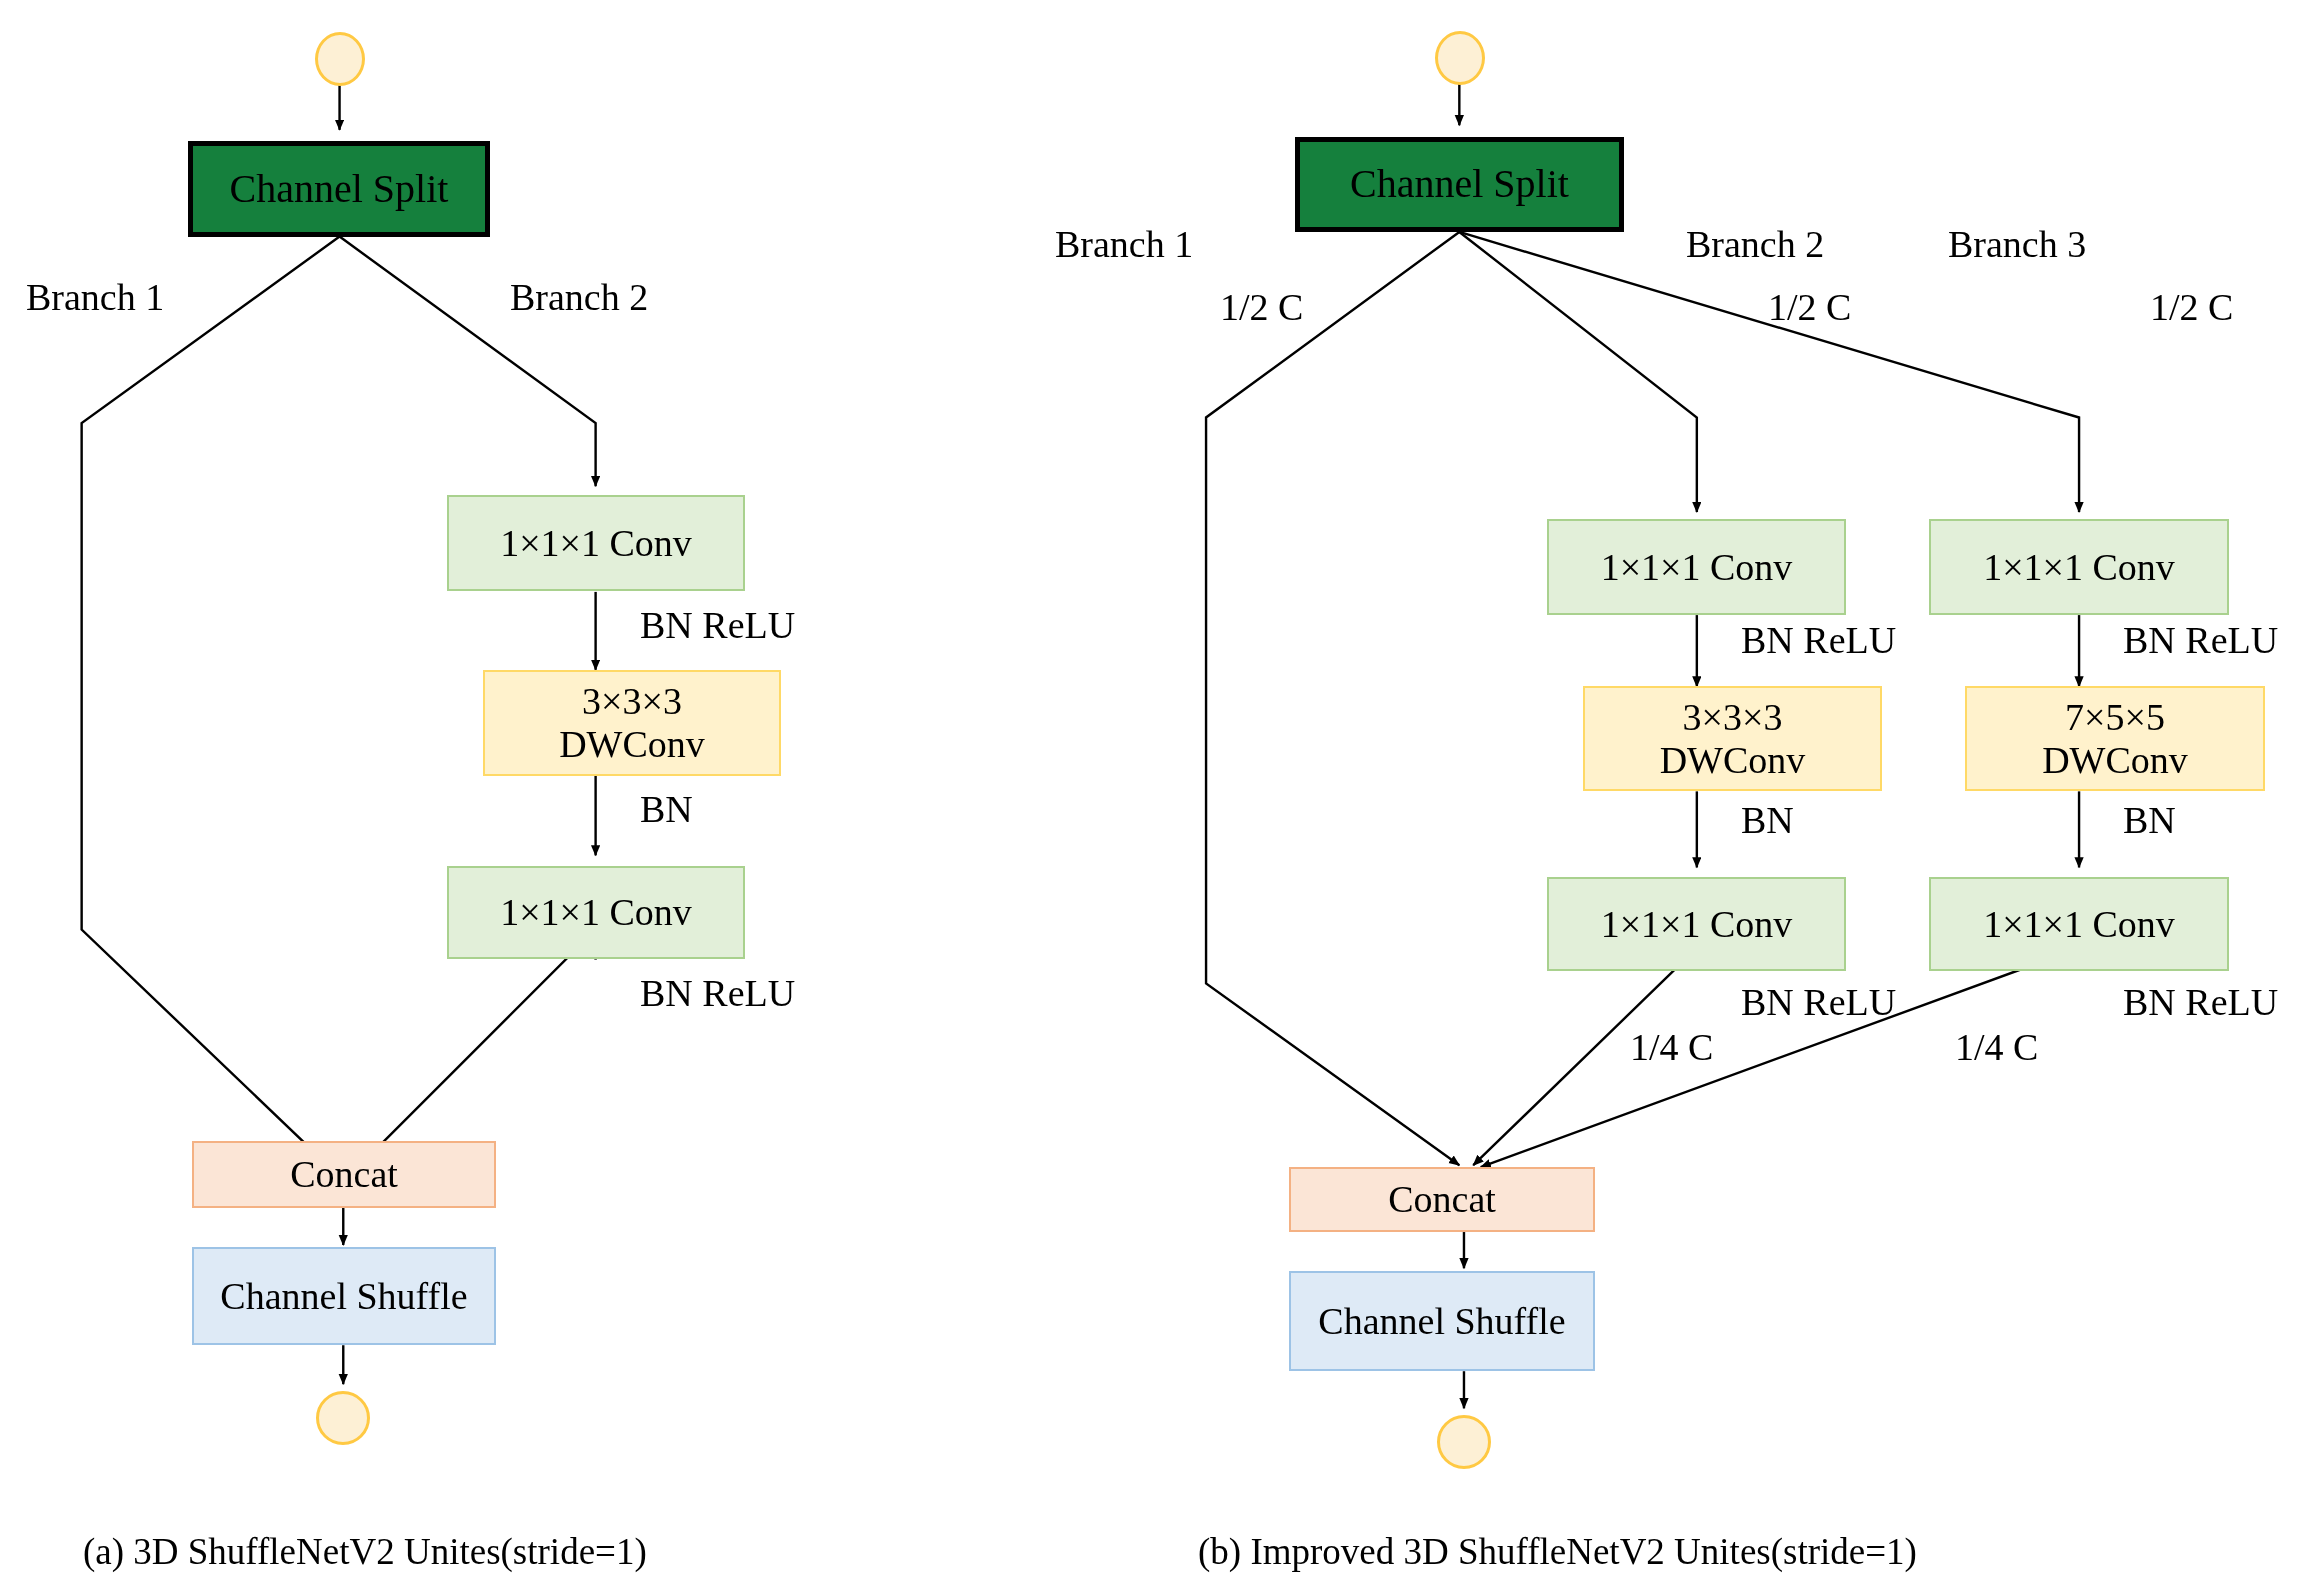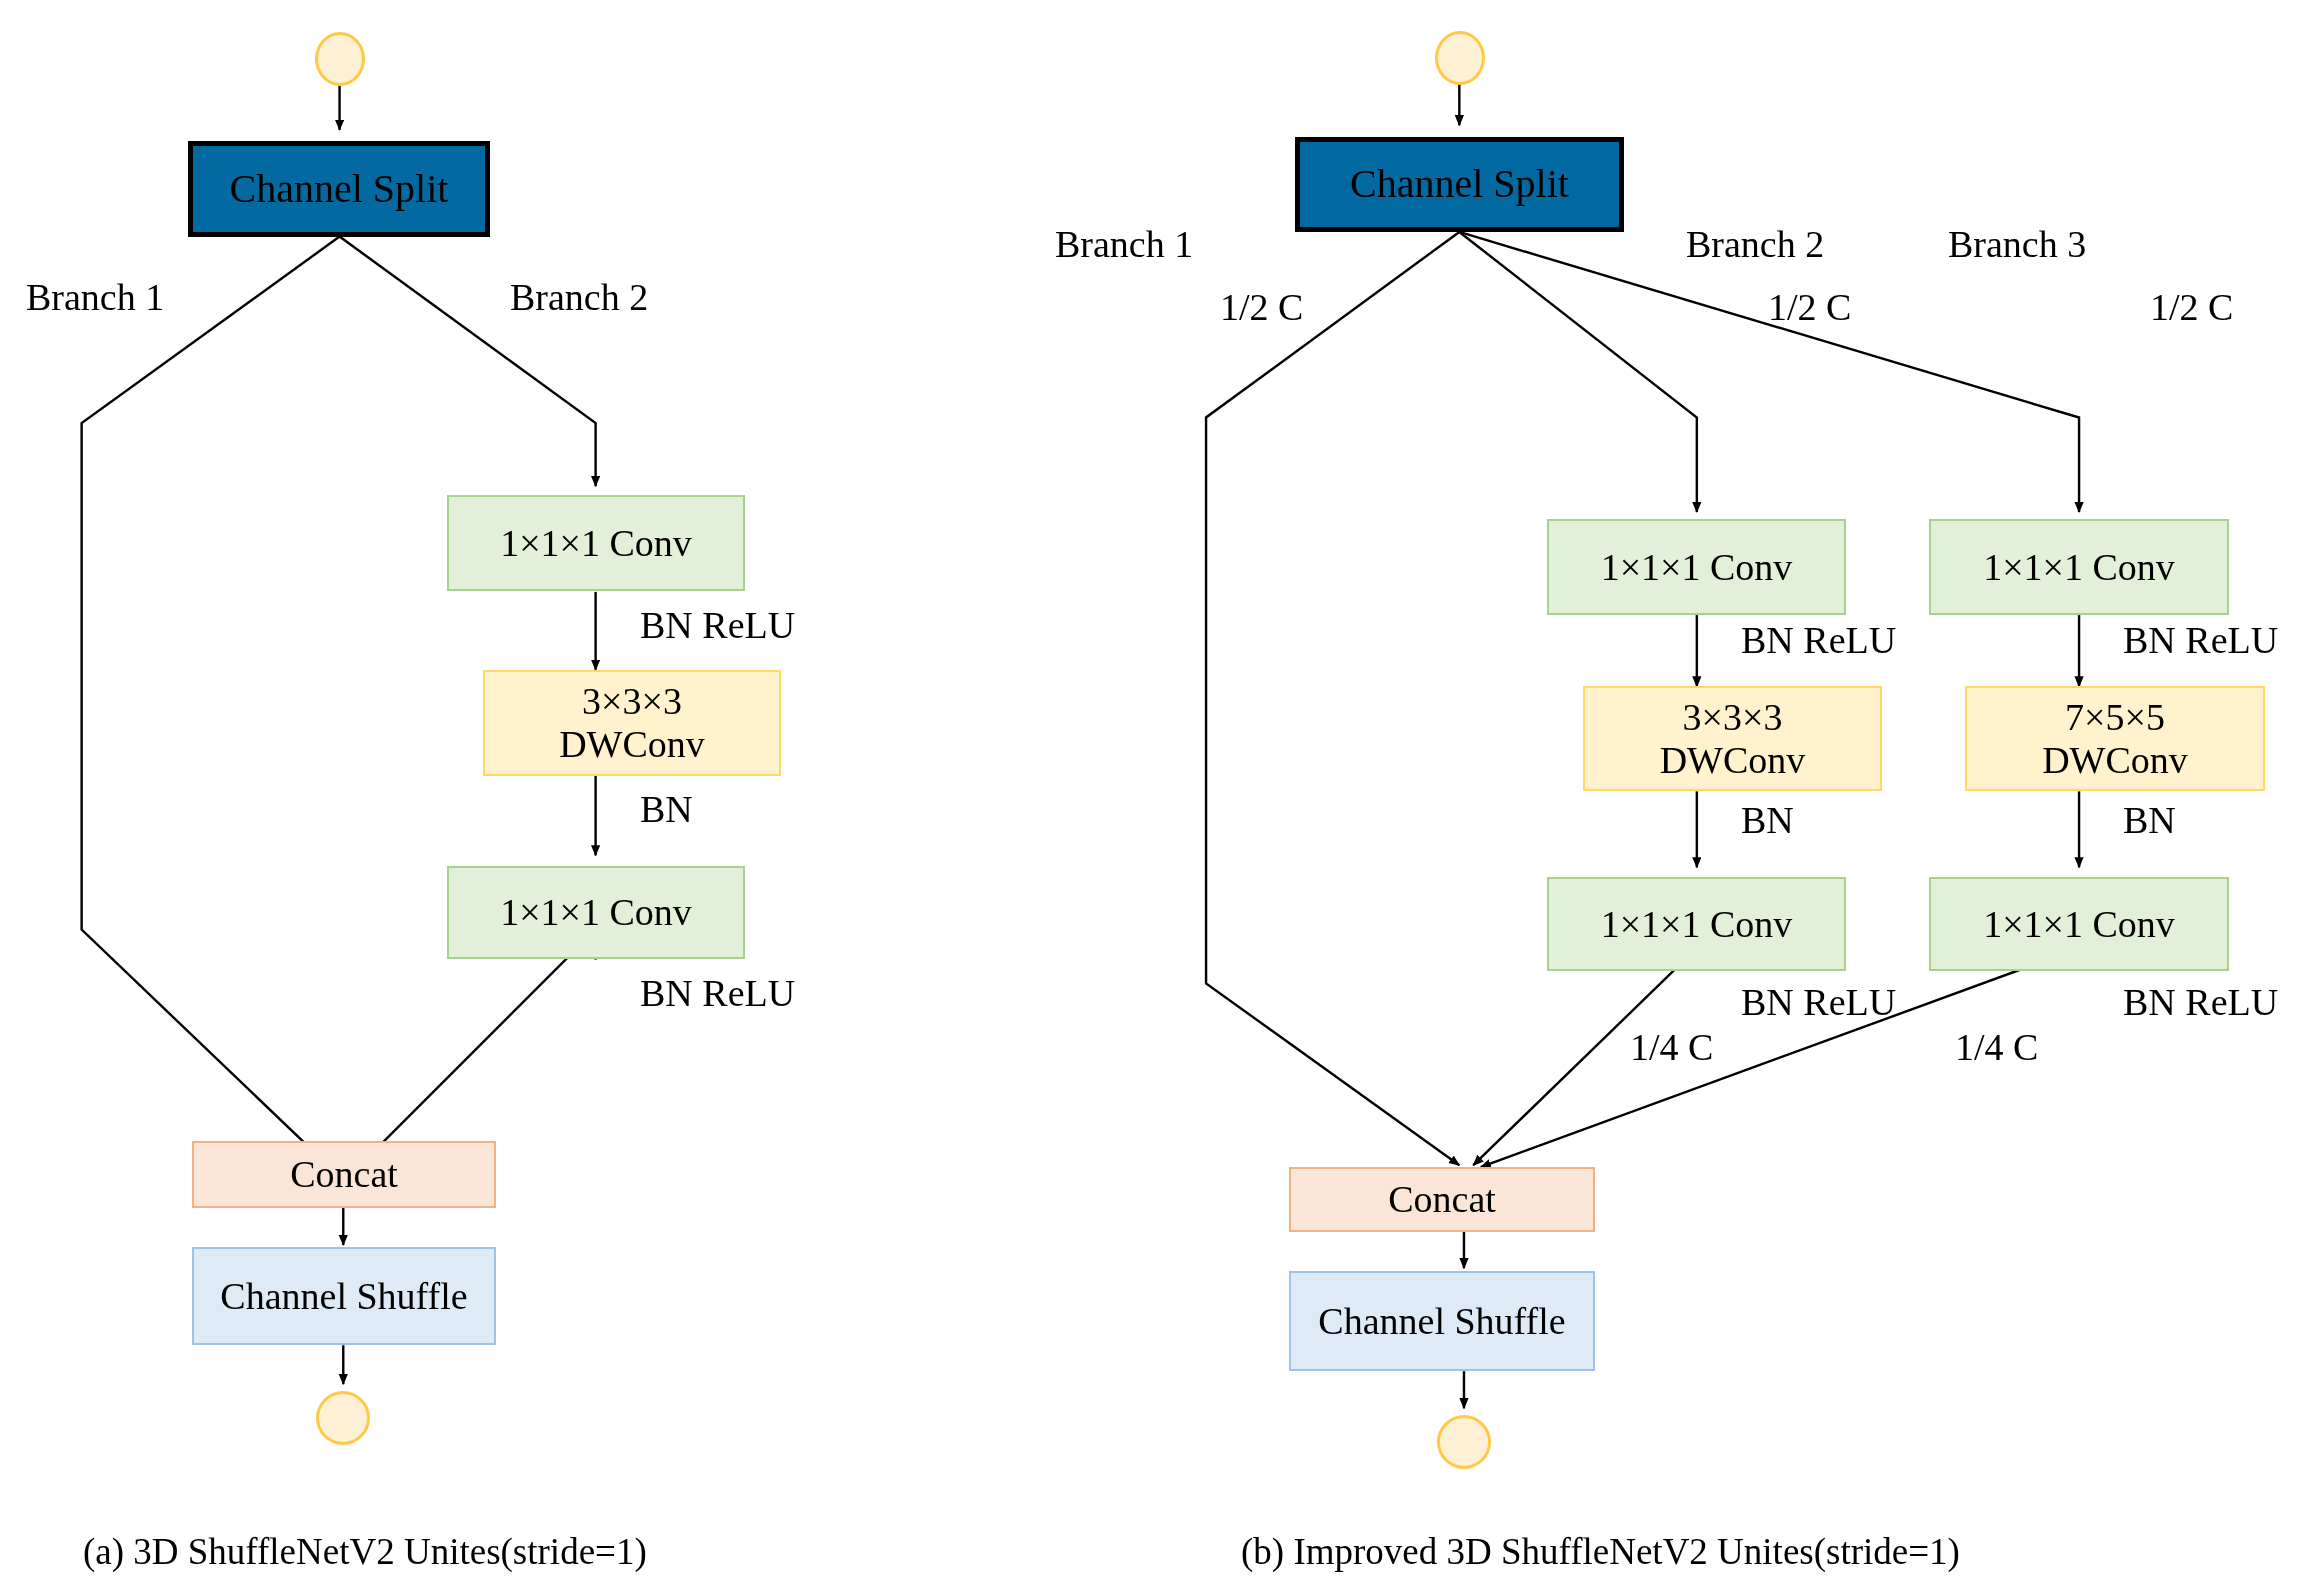--- a/index.html
+++ b/index.html
@@ -1,21 +1,21 @@
 <!DOCTYPE html>
 <html style="font-size:15px"><head>
 <meta charset="utf-8">
 <style>
   html,body{margin:0;padding:0;background:#ffffff;}
   body{width:2311px;height:1592px;font-family:"Liberation Serif",serif;color:#000;}
   #stage{position:relative;width:2311px;height:1592px;overflow:hidden;background:#fff;}
   svg#wires{position:absolute;left:0;top:0;width:2311px;height:1592px;pointer-events:none;}
   .node{position:absolute;box-sizing:border-box;display:flex;align-items:center;justify-content:center;
         text-align:center;line-height:1.12;white-space:pre-line;}
-  .split{background:#0369a1;border:5.6px solid #000;font-size:40px;}
+  .split{background:#15803d;border:5.6px solid #000;font-size:40px;}
   .conv{background:#E2EFD9;border:2.8px solid #A9D18E;font-size:38px;}
   .dw{background:#FFF2CC;border:2.8px solid #FFD966;font-size:38px;margin-left:36px;}
   .concat{background:#FBE5D6;border:2.8px solid #F4B183;font-size:38px;}
   .shuffle{background:#DEEAF6;border:2.8px solid #9DC3E6;font-size:38px;}
   .term{border-radius:50%;background:#FDF0D5;border:3.7px solid #FFC943;}
   .lbl{position:absolute;font-size:38px;white-space:nowrap;line-height:1;}
   .caption{position:absolute;font-size:37px;white-space:nowrap;margin-left:20px;}
 </style>
 </head>
 <body>
@@ -118,16 +118,16 @@
 
   <div class="lbl" style="left:1630px;top:1028px;">1/4 C</div>
   <div class="lbl" style="left:1955px;top:1028px;">1/4 C</div>
 
   <div class="node concat" style="left:1289px;top:1167px;width:306px;height:65px;">Concat</div>
 
   <div class="node shuffle" style="left:1289px;top:1271px;width:306px;height:100px;">Channel Shuffle</div>
 
   <div class="node term" style="left:1437px;top:1415px;width:54px;height:54px;"></div>
 
-  <div class="caption" style="left:1221px;top:1530px;text-align:right;">(b) Improved 3D ShuffleNetV2 Unites(stride=1)</div>
+  <div class="caption" style="left:1178px;top:1530px;text-align:right;">(b) Improved 3D ShuffleNetV2 Unites(stride=1)</div>
 
 </div>
 
 
 </body></html>

